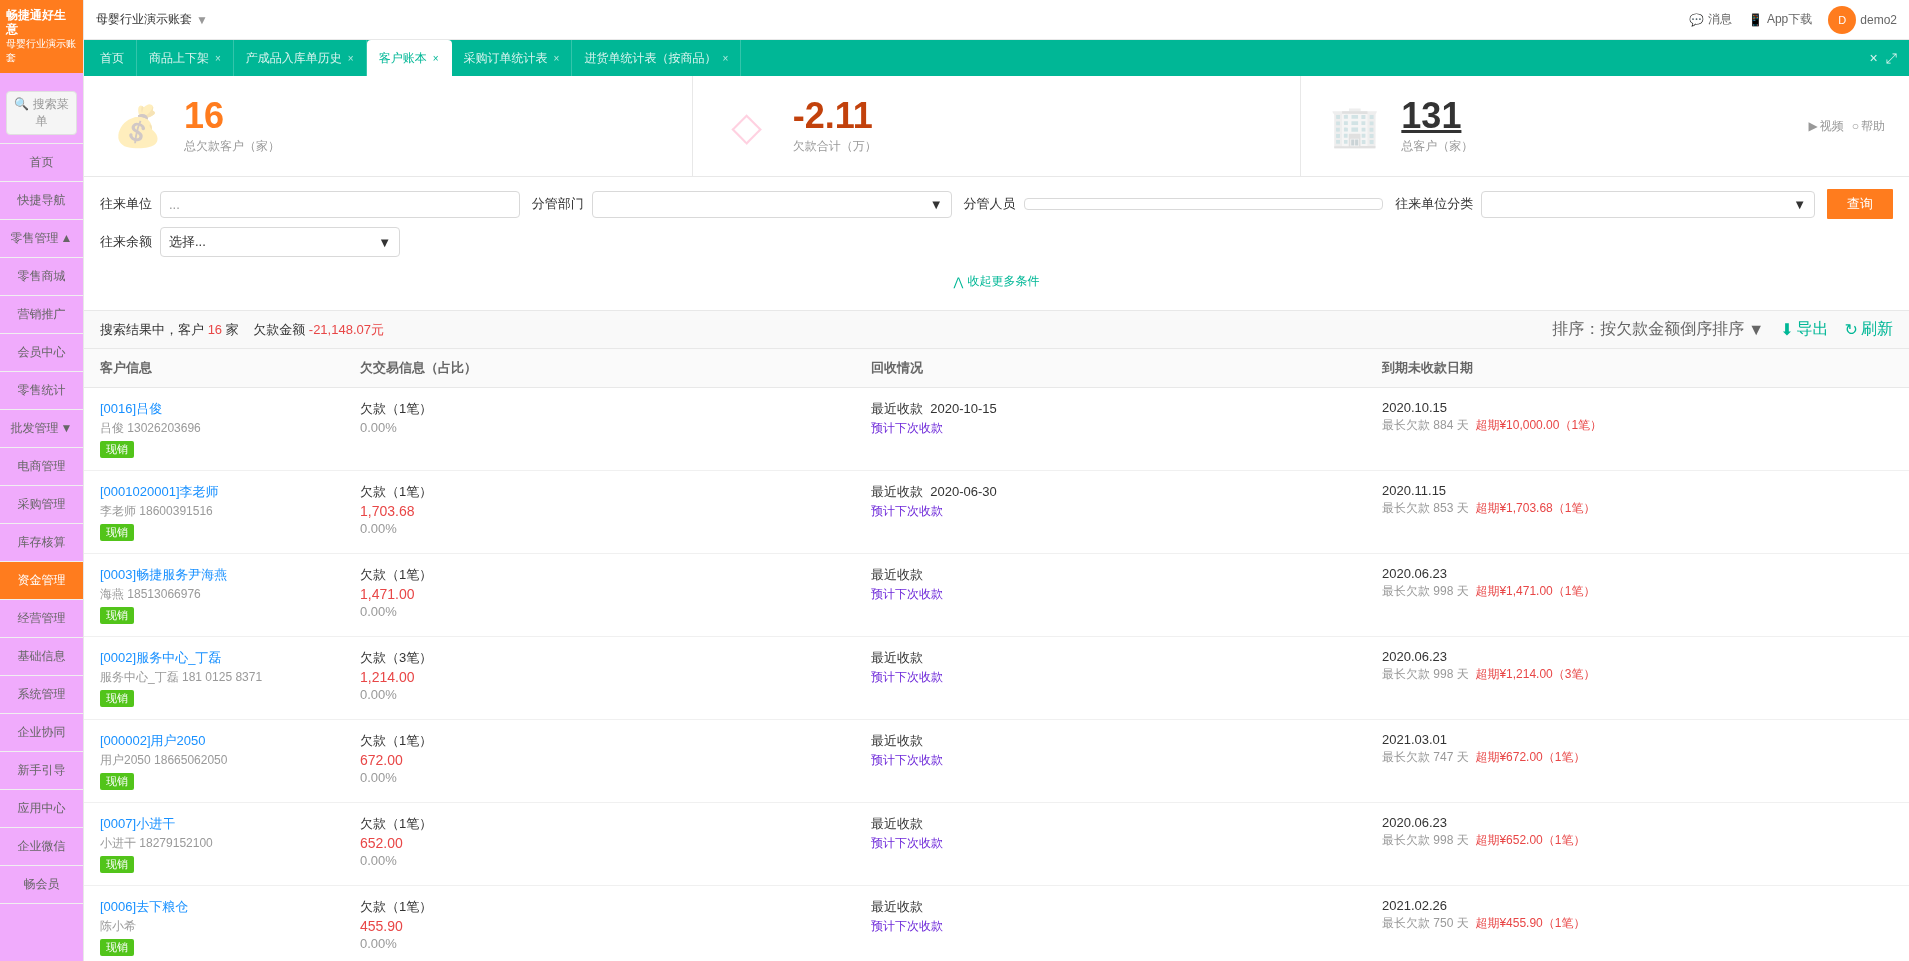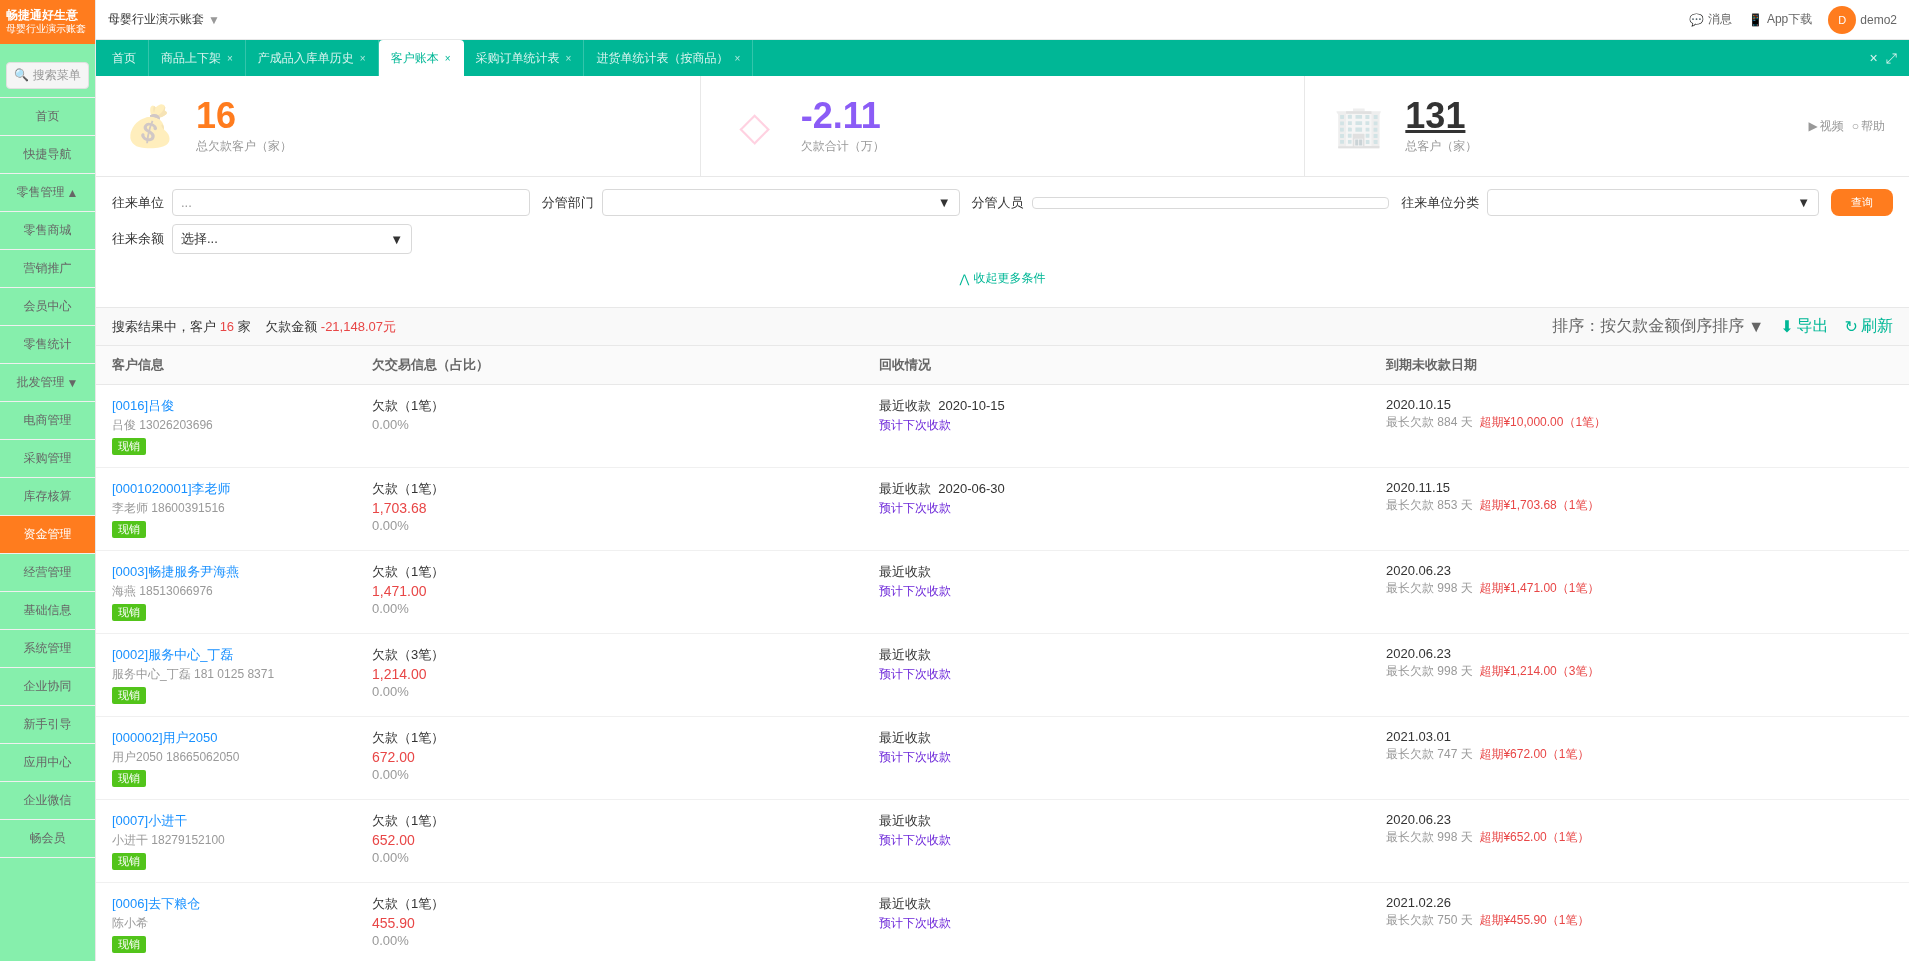--- a/index.html
+++ b/index.html
@@ -1,19 +1,19 @@
 <!DOCTYPE html>
 <html><head>
   <meta charset="utf-8">
   <style>
     * { box-sizing: border-box; margin: 0; padding: 0; }
     body { font-family: 'Microsoft YaHei', Arial, sans-serif; font-size: 13px; background: #f5f5f5; color: #333; display: flex; height: 961px; overflow: hidden; }
 
     
-    .sidebar { width: 96px; background: #86efac; border-right: 1px solid #e8e8e8; display: flex; flex-direction: column; flex-shrink: 0; height: 100%; overflow-y: auto; }
+    .sidebar { width: 84px; background: #f0abfc; border-right: 1px solid #e8e8e8; display: flex; flex-direction: column; flex-shrink: 0; height: 100%; overflow-y: auto; }
     .sidebar-logo { background: #ff7c1e; padding: 8px 6px; display: flex; align-items: center; gap: 4px; }
     .sidebar-logo-text { color: #fff; font-size: 12px; font-weight: bold; line-height: 1.2; }
     .sidebar-logo-sub { color: #fff; font-size: 10px; }
     .sidebar-search { padding: 8px 6px; border-bottom: 1px solid #eee; }
     .sidebar-search-btn { width: 100%; background: #f5f5f5; border: 1px solid #e0e0e0; border-radius: 4px; padding: 4px 6px; font-size: 12px; color: #999; text-align: center; cursor: pointer; margin-top: 10px; }
     .sidebar-nav-item { padding: 10px 6px; text-align: center; font-size: 12px; color: #666; cursor: pointer; border-bottom: 1px solid #f0f0f0; }
     .sidebar-nav-item.active { background: #ff7c1e; color: #fff; }
     .sidebar-nav-item.has-sub { display: flex; align-items: center; justify-content: center; gap: 2px; }
 
     
@@ -41,35 +41,35 @@
     
     .stats-row { display: flex; background: #fff; border-bottom: 1px solid #e8e8e8; }
     .stat-card { flex: 1; display: flex; align-items: center; padding: 20px 24px; gap: 16px; border-right: 1px solid #e8e8e8; }
     .stat-card:last-child { border-right: none; }
     .stat-icon { width: 60px; height: 60px; opacity: 0.2; display: flex; align-items: center; justify-content: center; font-size: 40px; }
     .stat-icon.orange { color: #ff7c1e; opacity: 0.3; }
     .stat-icon.pink { color: #ff6b9d; opacity: 0.3; }
     .stat-icon.blue { color: #4a90d9; opacity: 0.3; }
     .stat-info { display: flex; flex-direction: column; gap: 4px; }
     .stat-number { font-size: 36px; font-weight: bold; line-height: 1; }
-    .stat-number.red { color: #8b5cf6; }
+    .stat-number.red { color: #c2410c; }
     .stat-number.orange { color: #ff7c1e; }
     .stat-number.dark { color: #333; font-weight: 900; text-decoration: underline; }
     .stat-label { font-size: 12px; color: #999; }
     .stat-card-actions { margin-left: auto; display: flex; gap: 8px; align-items: flex-start; }
     .stat-action-link { font-size: 12px; color: #999; cursor: pointer; display: flex; align-items: center; gap: 2px; }
 
     
     .filter-area { background: #fff; padding: 12px 16px; border-bottom: 1px solid #e8e8e8; }
     .filter-row { display: flex; align-items: center; gap: 12px; margin-bottom: 8px; }
     .filter-item { display: flex; align-items: center; gap: 8px; flex: 1; }
     .filter-label { font-size: 13px; color: #333; white-space: nowrap; }
     .filter-input { flex: 1; border: 1px solid #d9d9d9; border-radius: 4px; padding: 5px 8px; font-size: 13px; display: flex; align-items: center; justify-content: space-between; color: #999; cursor: pointer; background: #fff; min-width: 120px; }
     .filter-select { flex: 1; border: 1px solid #d9d9d9; border-radius: 4px; padding: 5px 8px; font-size: 13px; display: flex; align-items: center; justify-content: space-between; color: #333; cursor: pointer; background: #fff; min-width: 120px; }
-    .search-btn { background: #ff7c1e; color: #fff; border: none; border-radius: 8px; padding: 6px 20px; font-size: 11px; cursor: pointer; }
+    .search-btn { background: #ff7c1e; color: #fff; border: none; border-radius: 1px; padding: 6px 20px; font-size: 13px; cursor: pointer; }
     .collapse-btn { display: flex; align-items: center; justify-content: center; gap: 4px; color: #00b796; font-size: 12px; cursor: pointer; padding: 4px; }
 
     
     .results-bar { background: #f9f9f9; padding: 8px 16px; display: flex; align-items: center; justify-content: space-between; border-bottom: 1px solid #e8e8e8; }
     .results-info { font-size: 13px; color: #333; }
     .results-info span.highlight { color: #e84646; }
     .results-actions { display: flex; align-items: center; gap: 16px; font-size: 16px; color: #666; }
     .sort-select { display: flex; align-items: center; gap: 4px; cursor: pointer; }
     .action-btn-sm { display: flex; align-items: center; gap: 3px; cursor: pointer; color: #00b796; }
 

